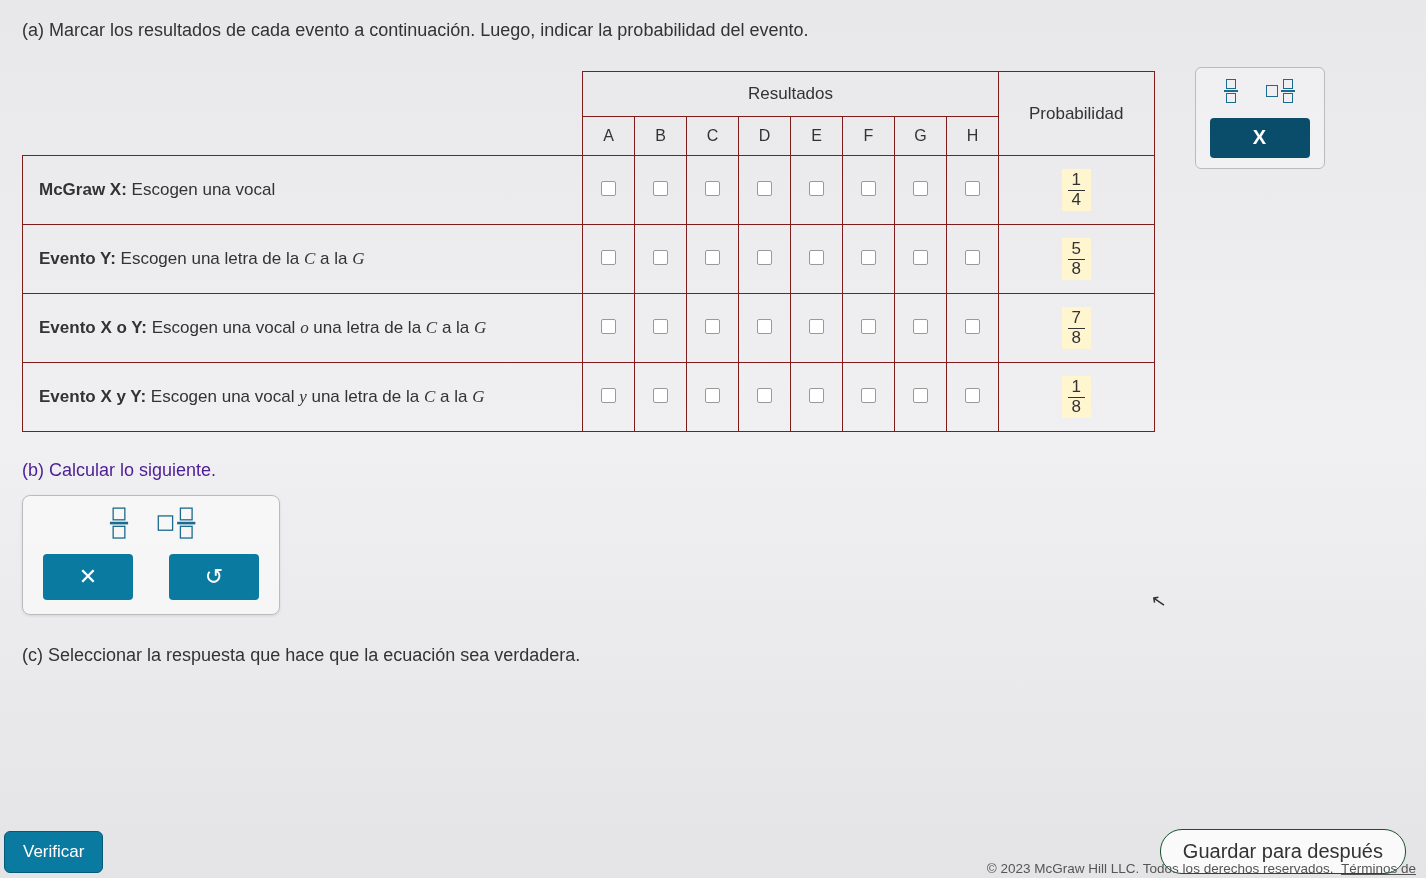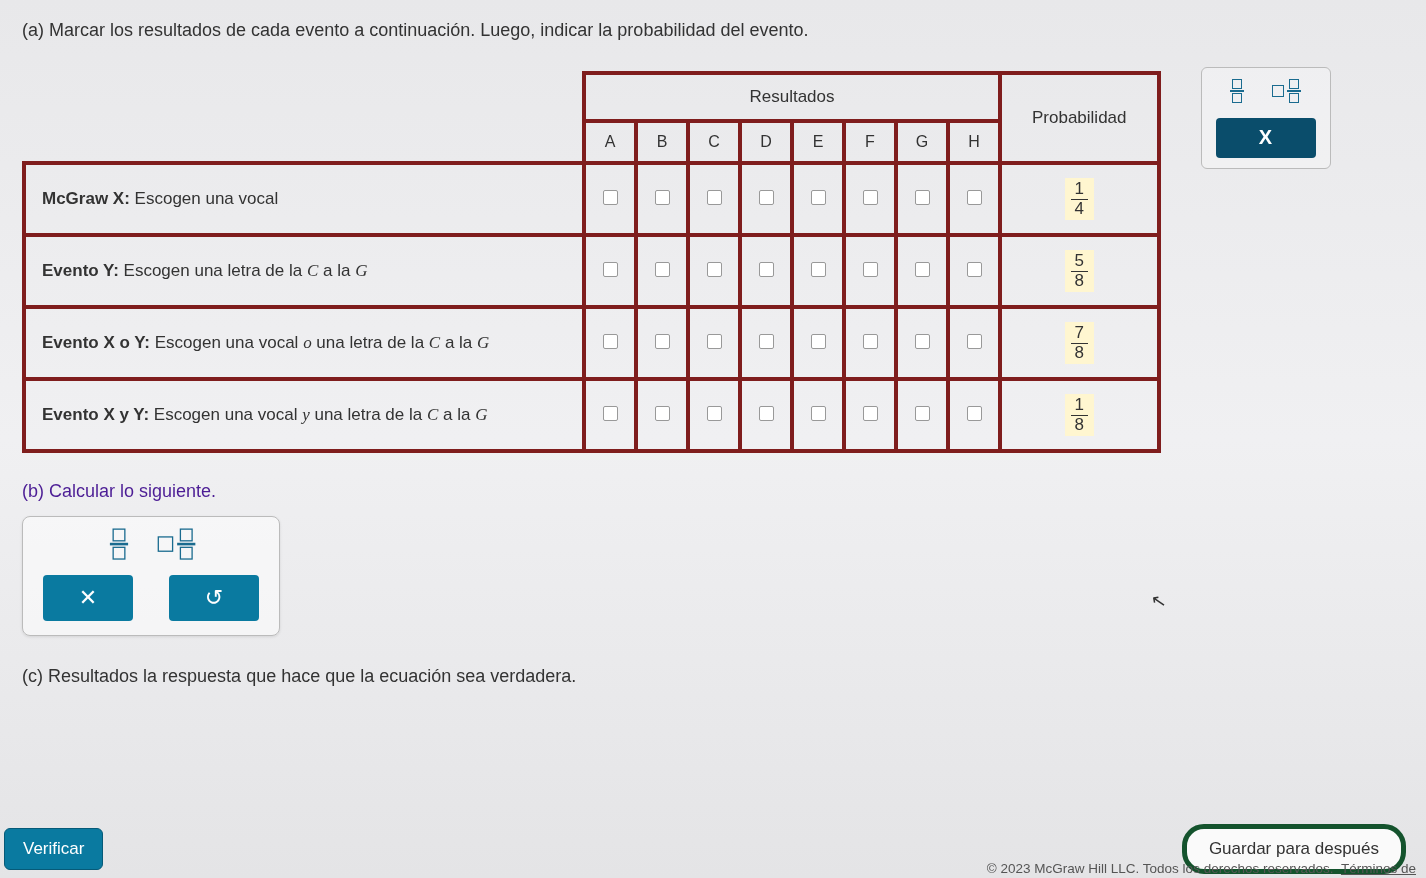--- a/index.html
+++ b/index.html
@@ -23,21 +23,21 @@
   .main-row {
     display: flex;
     align-items: flex-start;
     gap: 40px;
   }
   table.prob {
     border-collapse: collapse;
     background: transparent;
   }
   table.prob th, table.prob td {
-    border: 4px solid #7f1d1d;
+    border: 1px solid #7f1d1d;
     text-align: center;
     vertical-align: middle;
     font-weight: normal;
   }
   table.prob .noborder {
     border: none;
   }
   table.prob .desc-cell {
     text-align: left;
     padding: 24px 16px;
@@ -203,24 +203,24 @@
     color: #fff;
     border: 1px solid #065a78;
     border-radius: 6px;
     padding: 10px 18px;
     font-size: 17px;
     cursor: pointer;
   }
   .save-btn {
     background: #fafafa;
     color: #333;
-    border: 5px solid #14532d;
+    border: 1px solid #14532d;
     border-radius: 22px;
     padding: 10px 22px;
-    font-size: 17px;
+    font-size: 20px;
     cursor: pointer;
     margin-left: auto;
   }
   .copyright {
     position: absolute;
     right: 10px;
     bottom: 2px;
     font-size: 13.5px;
     color: #555;
   }
@@ -393,21 +393,21 @@
           <span>✕</span>
         </button>
         <button class="btn-action">
           <span>↺</span>
         </button>
       </div>
     </div>
   </div>
 
   <div class="prompt-c">
-    <span>(c)</span> <span>Resultados la respuesta que hace que la ecuación sea verdadera.</span>
+    <span>(c)</span> <span>Seleccionar la respuesta que hace que la ecuación sea verdadera.</span>
   </div>
 
 </div>
 
 <span class="cursor-icon">↖</span>
 
 <div class="bottom-bar">
   <button class="verify-btn">Verificar</button>
   <button class="save-btn">Guardar para después</button>
 </div>

